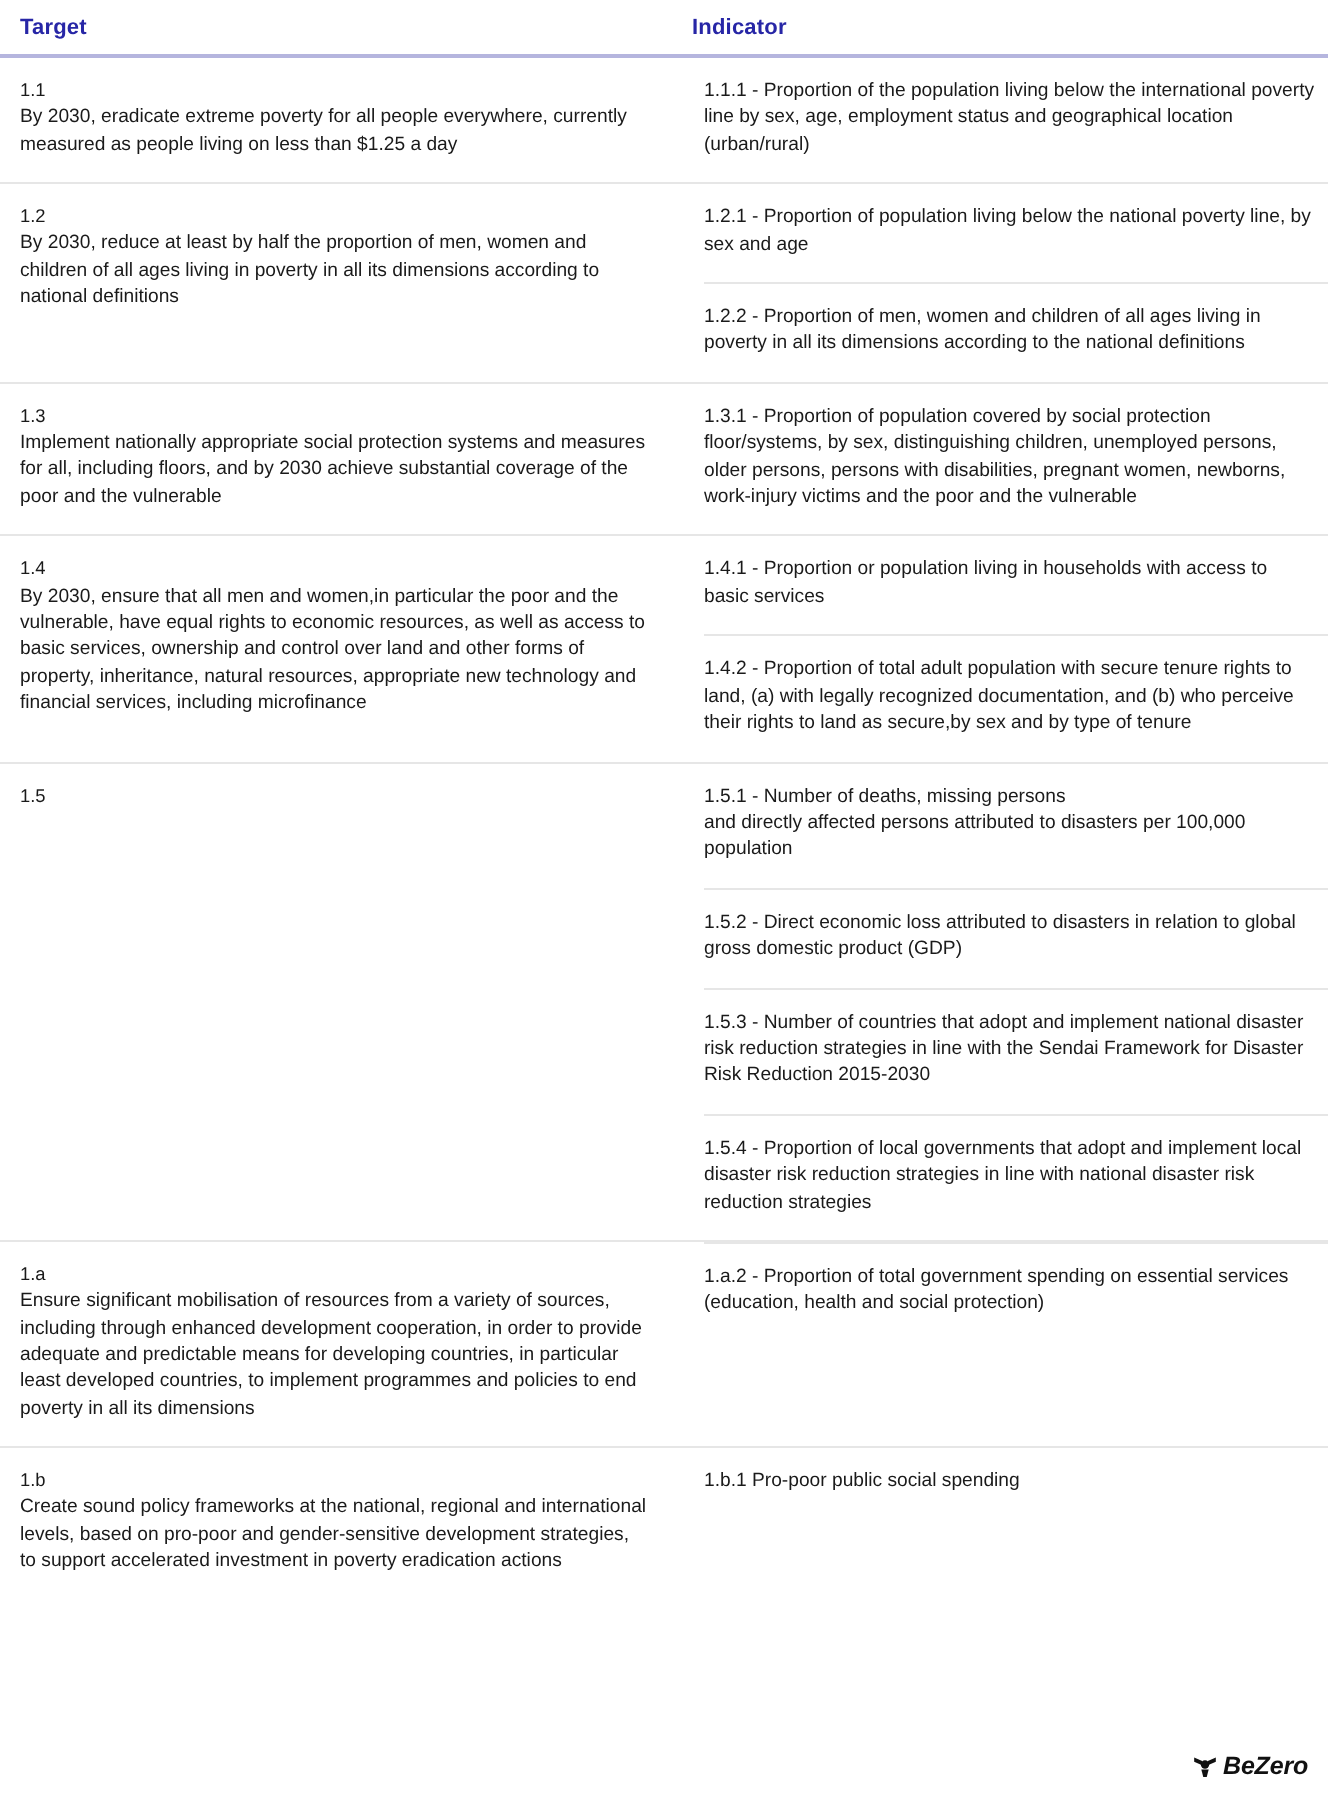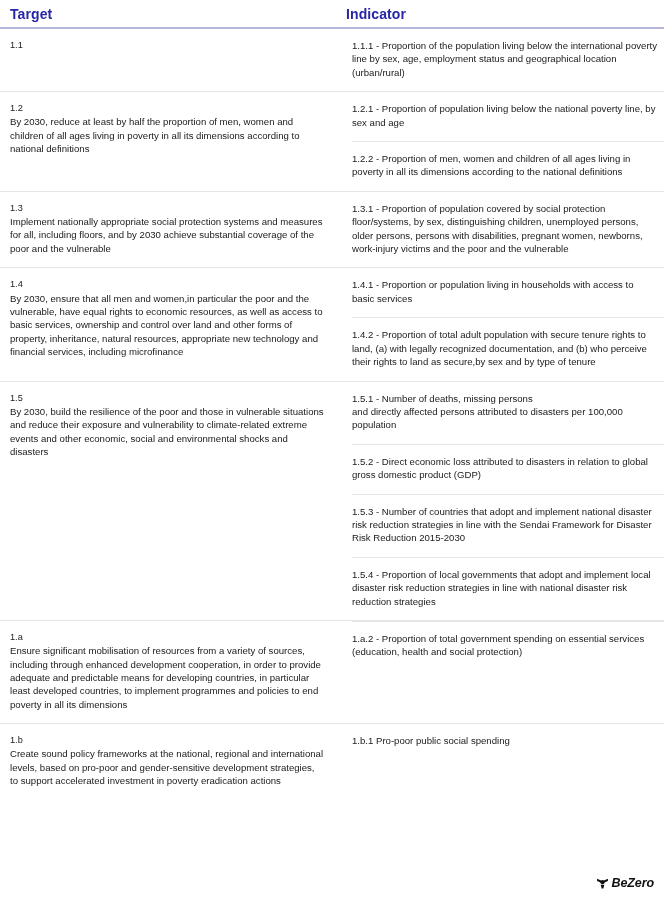--- a/index.html
+++ b/index.html
@@ -37,21 +37,21 @@
     box-sizing: border-box;
     padding-left: 10px;
     padding-right: 16px;
   }
   .col-indicator {
     width: 318px;
     box-sizing: border-box;
     padding-right: 4px;
   }
   .header-label {
-    font-size: 14px;
+    font-size: 11px;
     font-weight: bold;
     color: #2726a6;
     letter-spacing: 0.1px;
     line-height: 14px;
   }
   .header-rule {
     height: 2px;
     background: #b5b5de;
     margin-top: 6px;
     width: 100%;
@@ -144,20 +144,21 @@
     <div class="col-indicator">
       <div class="header-label">Indicator</div>
     </div>
   </div>
   <div class="header-rule"></div>
 
   <div id="table-body">
       <div class="row">
         <div class="cell-target">
           <div class="target-code">1.1</div>
+          <div class="target-text">By 2030, eradicate extreme poverty for all people everywhere, currently measured as people living on less than $1.25 a day</div>
         </div>
         <div class="cell-indicator">
           <div class="indicator-item">1.1.1 - Proportion of the population living below the international poverty line by sex, age, employment status and geographical location (urban/rural)</div>
         </div>
       </div>
       <div class="row-rule"></div>
       <div class="row">
         <div class="cell-target">
           <div class="target-code">1.2</div>
           <div class="target-text">By 2030, reduce at least by half the proportion of men, women and children of all ages living in poverty in all its dimensions according to national definitions</div>
@@ -187,21 +188,20 @@
         <div class="cell-indicator">
           <div class="indicator-item">1.4.1 - Proportion or population living in households with access to basic services</div>
           <div class="indicator-divider"></div>
           <div class="indicator-item">1.4.2 - Proportion of total adult population with secure tenure rights to land, (a) with legally recognized documentation, and (b) who perceive their rights to land as secure,by sex and by type of tenure</div>
         </div>
       </div>
       <div class="row-rule"></div>
       <div class="row">
         <div class="cell-target">
           <div class="target-code">1.5</div>
-          <div class="target-text">By 2030, build the resilience of the poor and those in vulnerable situations and reduce their exposure and vulnerability to climate-related extreme events and other economic, social and environmental shocks and disasters</div>
         </div>
         <div class="cell-indicator">
           <div class="indicator-item">1.5.1 - Number of deaths, missing persons
 and directly affected persons attributed to disasters per 100,000 population</div>
           <div class="indicator-divider"></div>
           <div class="indicator-item">1.5.2 - Direct economic loss attributed to disasters in relation to global gross domestic product (GDP)</div>
           <div class="indicator-divider"></div>
           <div class="indicator-item">1.5.3 - Number of countries that adopt and implement national disaster risk reduction strategies in line with the Sendai Framework for Disaster Risk Reduction 2015-2030</div>
           <div class="indicator-divider"></div>
           <div class="indicator-item">1.5.4 - Proportion of local governments that adopt and implement local disaster risk reduction strategies in line with national disaster risk reduction strategies</div>

